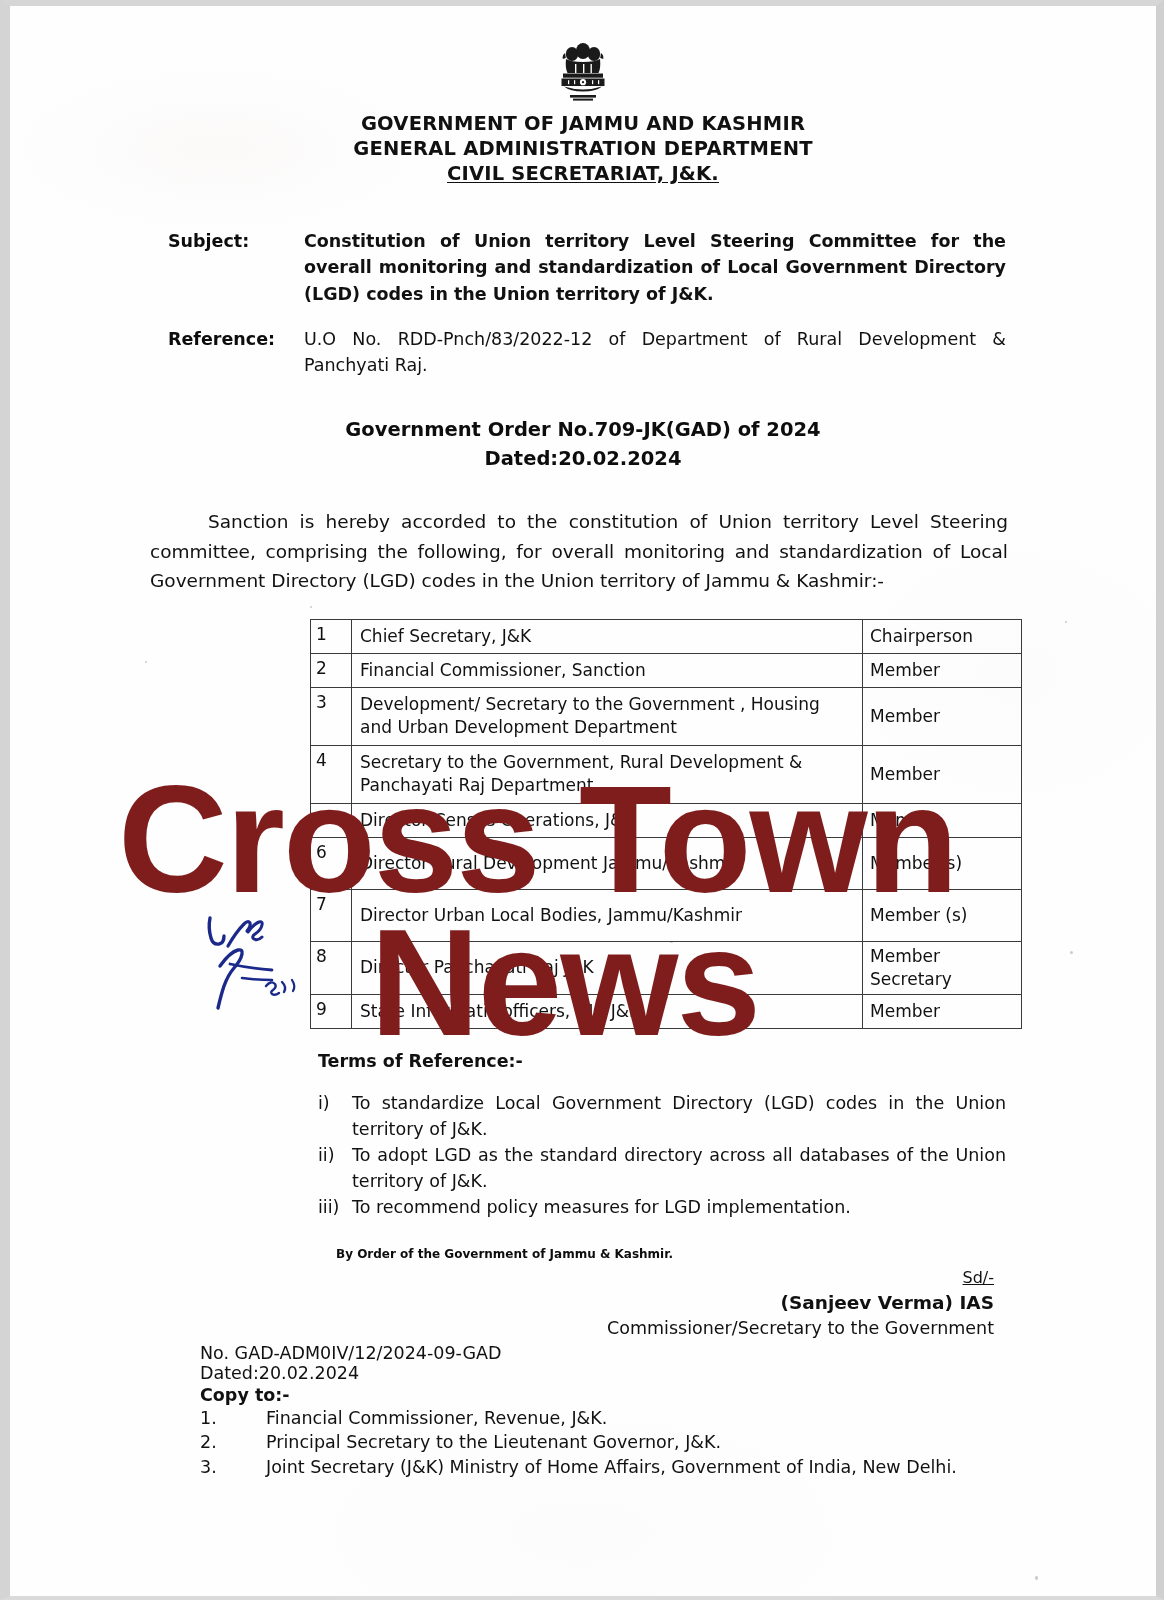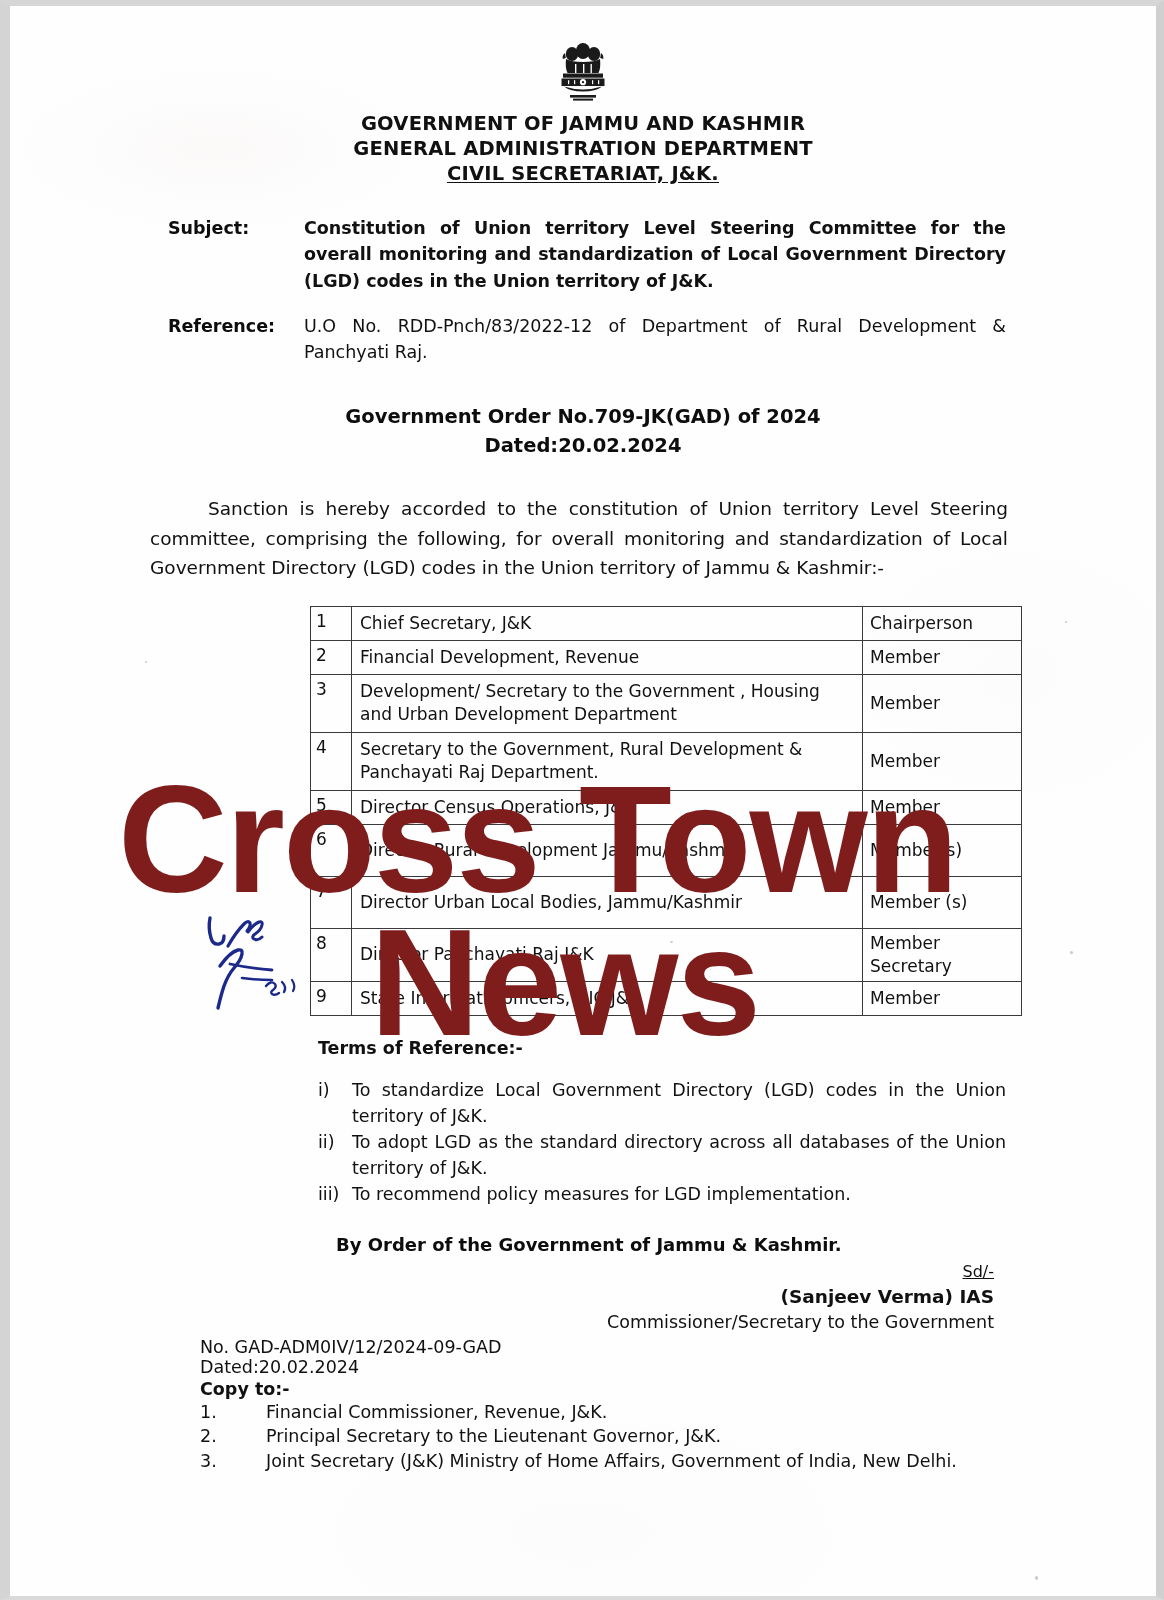--- a/index.html
+++ b/index.html
@@ -60,21 +60,21 @@
     color: #111;
   }
   .org-line.underlined {
     text-decoration: underline;
     text-underline-offset: 2px;
   }
 
   
   .field-block {
     display: flex;
-    margin-top: 28px;
+    margin-top: 41px;
     padding: 0 150px 0 158px;
   }
   .field-block.ref { margin-top: 18px; }
   .field-label {
     flex: 0 0 136px;
     font-weight: bold;
     font-size: 17.5px;
     color: #0d0d0d;
     line-height: 1.52;
   }
@@ -171,21 +171,21 @@
     flex: 1 1 auto;
     text-align: justify;
     text-justify: inter-word;
   }
 
   
   .by-order {
     margin-top: 26px;
     padding-left: 326px;
     font-weight: bold;
-    font-size: 18px;
+    font-size: 12px;
     color: #0d0d0d;
   }
   .sign-block {
     margin-top: 6px;
     padding-right: 162px;
     text-align: right;
     color: #111;
     line-height: 1.42;
   }
   .sd { font-size: 16px; text-decoration: underline; }
@@ -353,21 +353,21 @@
     <div class="table-wrap">
       <table class="committee">
         <tbody>
           <tr class="h-short">
             <td class="sn">1</td>
             <td class="desc">Chief Secretary, J&amp;K</td>
             <td class="role">Chairperson</td>
           </tr>
           <tr class="h-short">
             <td class="sn">2</td>
-            <td class="desc">Financial Development, Revenue</td>
+            <td class="desc">Financial Commissioner, Sanction</td>
             <td class="role">Member</td>
           </tr>
           <tr class="h-tall">
             <td class="sn">3</td>
             <td class="desc">Development/ Secretary to the Government , Housing and Urban Development Department</td>
             <td class="role">Member</td>
           </tr>
           <tr class="h-tall">
             <td class="sn">4</td>
             <td class="desc">Secretary to the Government, Rural Development &amp; Panchayati Raj Department.</td>

